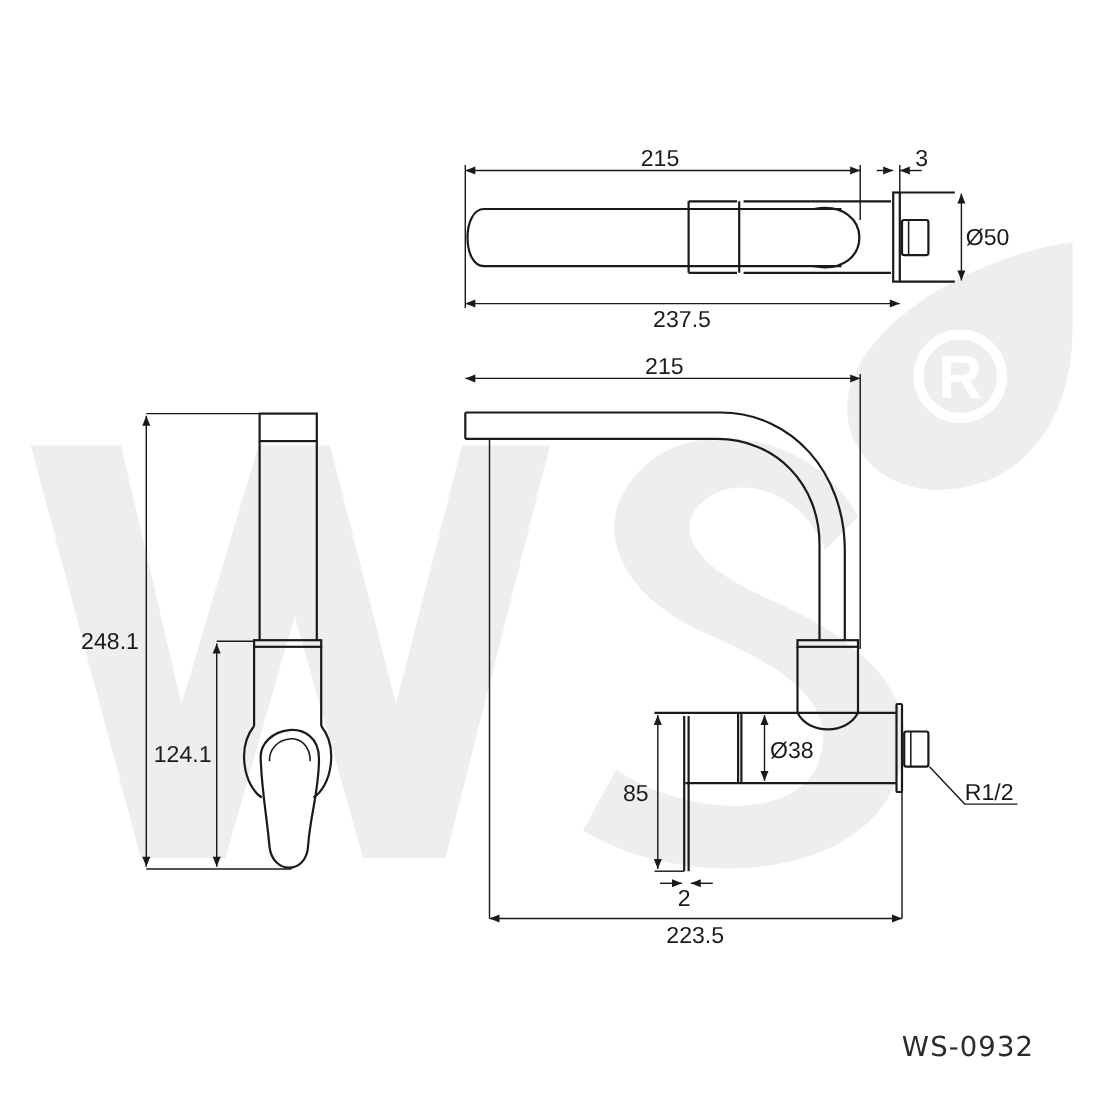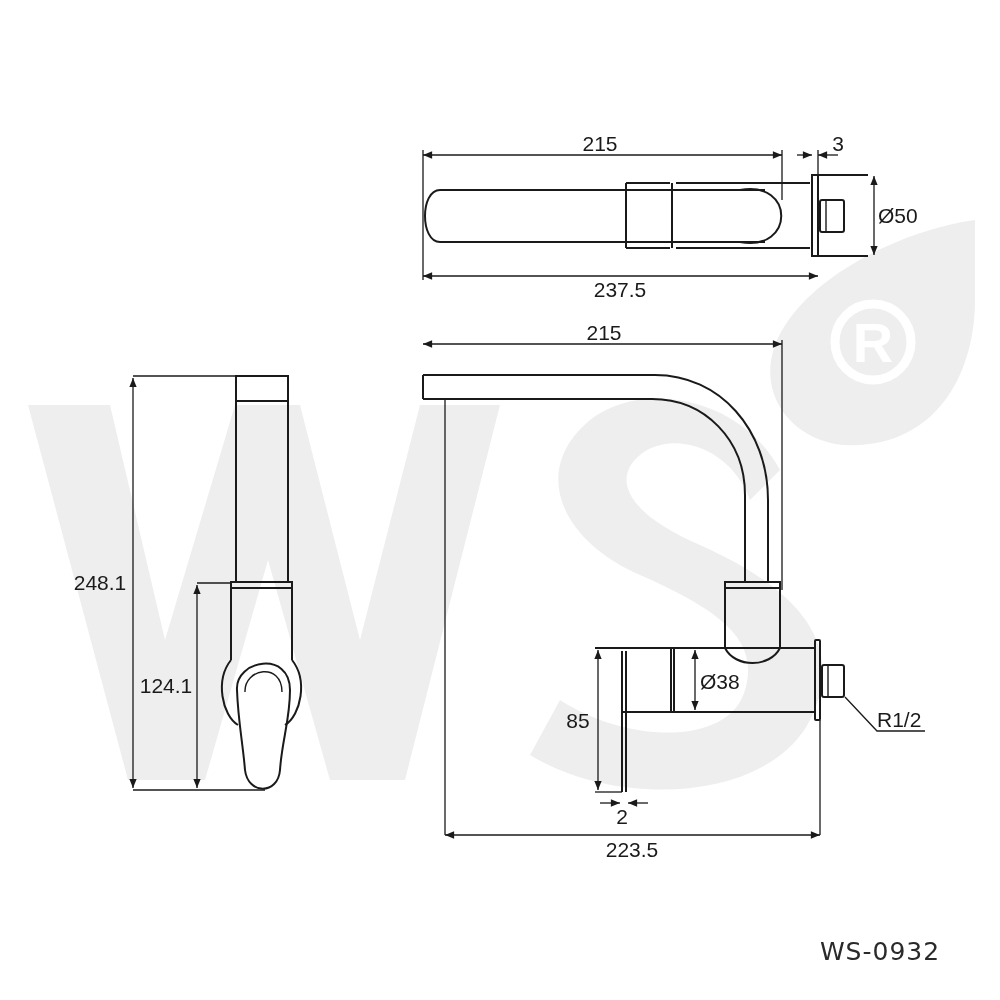--- a/index.html
+++ b/index.html
@@ -1,16 +1,16 @@
 <!DOCTYPE html>
 <html><head>
 <meta charset="utf-8">
 <style>
   html, body { margin: 0; padding: 0; background: #ffffff; }
-  #canvas { position: relative; width: 1000px; height: 1000px; background: #ffffff; overflow: hidden; }
+  #canvas { position: relative; width: 1000px; height: 1000px; background: #ffffff; overflow: hidden; border-radius: 28px; }
   svg { position: absolute; left: 0; top: 0; }
   .wm { fill: #eeeeee; }
   .ln { fill: none; stroke: #1a1a1a; stroke-width: 2; }
   .ln-thin { fill: none; stroke: #1a1a1a; stroke-width: 1.4; }
   .dim { fill: none; stroke: #1a1a1a; stroke-width: 1.3; }
   .arr { fill: #1a1a1a; }
   .lbl { font-family: "Liberation Sans", "DejaVu Sans", sans-serif; font-size: 21px; fill: #1a1a1a; }
   .code { font-family: "DejaVu Sans", "Liberation Sans", sans-serif; font-size: 25px; fill: #2a2a2a; letter-spacing: 1px; }
 </style>
 </head>

